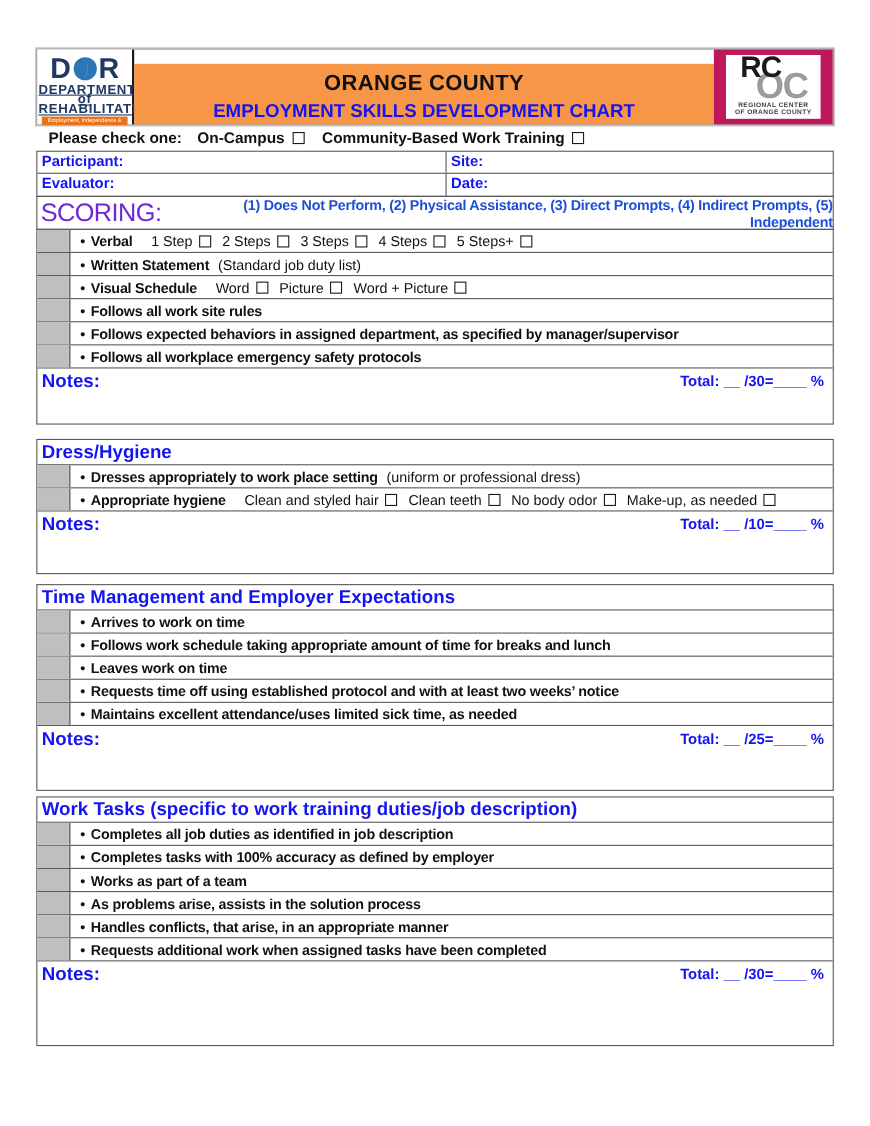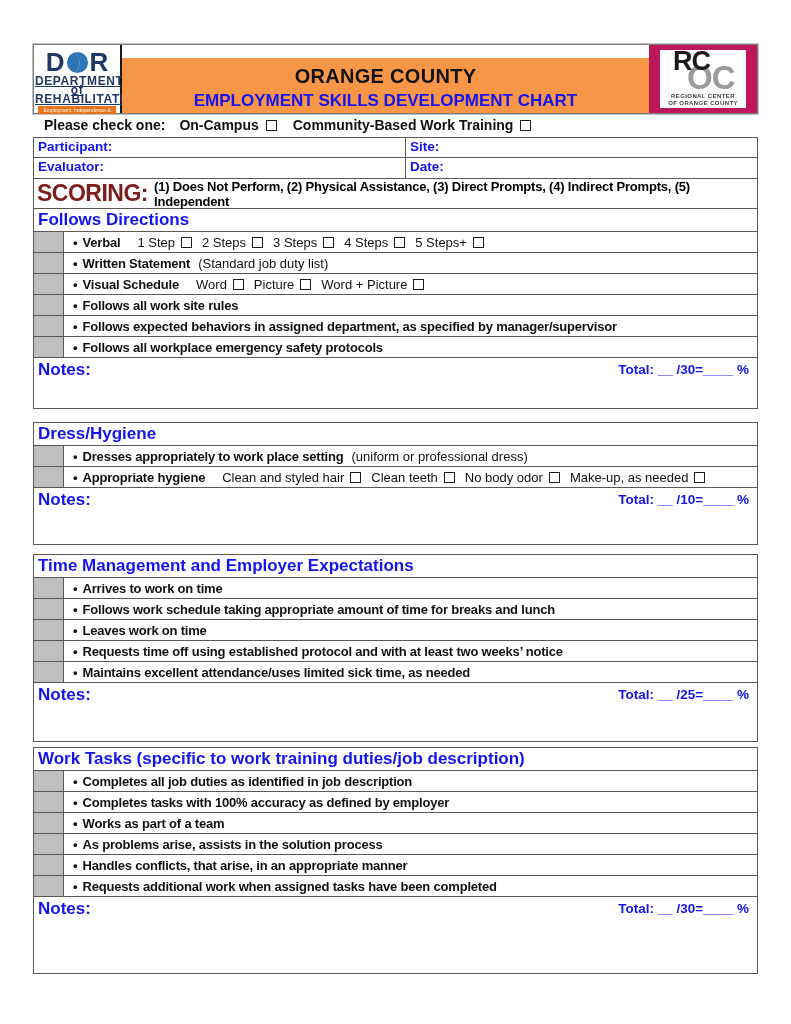--- a/index.html
+++ b/index.html
@@ -34,22 +34,22 @@
   
   .info-table { width: 100%; border: 1px solid #595959; }
   .info-row { display: flex; height: 20px; border-bottom: 1px solid #595959; }
   .info-row:last-child { border-bottom: none; }
   .info-cell { padding: 1px 0 0 4px; font-size: 13.5px; font-weight: bold; color: #1414f0; }
   .info-cell.left { width: 372px; border-right: 1px solid #595959; }
   .info-cell.right { flex: 1; }
 
   
   .scoring { margin-top: -1px; border: 1px solid #595959; height: 31px; display: flex; align-items: center; }
-  .scoring-label { color: #7f1d1d; font-size: 23px; font-weight: bold; margin-left: 3px; letter-spacing: -.5px; }
-  .scoring-scale { color: #000000; font-size: 13px; font-weight: bold; margin-left: 6px; letter-spacing: -.2px; }
+  .scoring-label { color: #6d28d9; font-size: 23px; font-weight: normal; margin-left: 3px; letter-spacing: -.5px; }
+  .scoring-scale { color: #1d4ed8; font-size: 13px; font-weight: bold; margin-left: 6px; letter-spacing: -.2px; text-align: right; }
 
   
   .section { border: 1px solid #595959; margin-top: -1px; }
   .section.s2 { margin-top: 13px; }
   .section.s3 { margin-top: 9px; }
   .section.s4 { margin-top: 5px; }
   .sec-header { height: 23px; border-bottom: 1px solid #595959; font-size: 17px; font-weight: bold; color: #1414f0; padding: 1px 0 0 4px; }
   .item-row { display: flex; height: 21px; border-bottom: 1px solid #595959; }
   .score-cell { width: 30px; background: #bfbfbf; border-right: 1px solid #595959; }
   .item-content { flex: 1; display: flex; align-items: center; font-size: 13px; color: #111; white-space: nowrap; overflow: hidden; }
@@ -121,21 +121,20 @@
       </div>
     </div>
 
     <div class="scoring">
       <span class="scoring-label">SCORING:</span>
       <span class="scoring-scale">(1) Does Not Perform, (2) Physical Assistance, (3) Direct Prompts, (4) Indirect Prompts, (5) Independent</span>
     </div>
 
     <div id="sections">
         <div class="section s1">
-          <div class="sec-header">Follows Directions</div>
           <div class="item-row">
             <div class="score-cell"></div>
             <div class="item-content">
               <span class="bullet">•</span>
               <span class="part b first">Verbal</span>
               <span class="part tab">1 Step</span>
               <span class="cb"></span>
               <span class="part">2 Steps</span>
               <span class="cb"></span>
               <span class="part">3 Steps</span>

